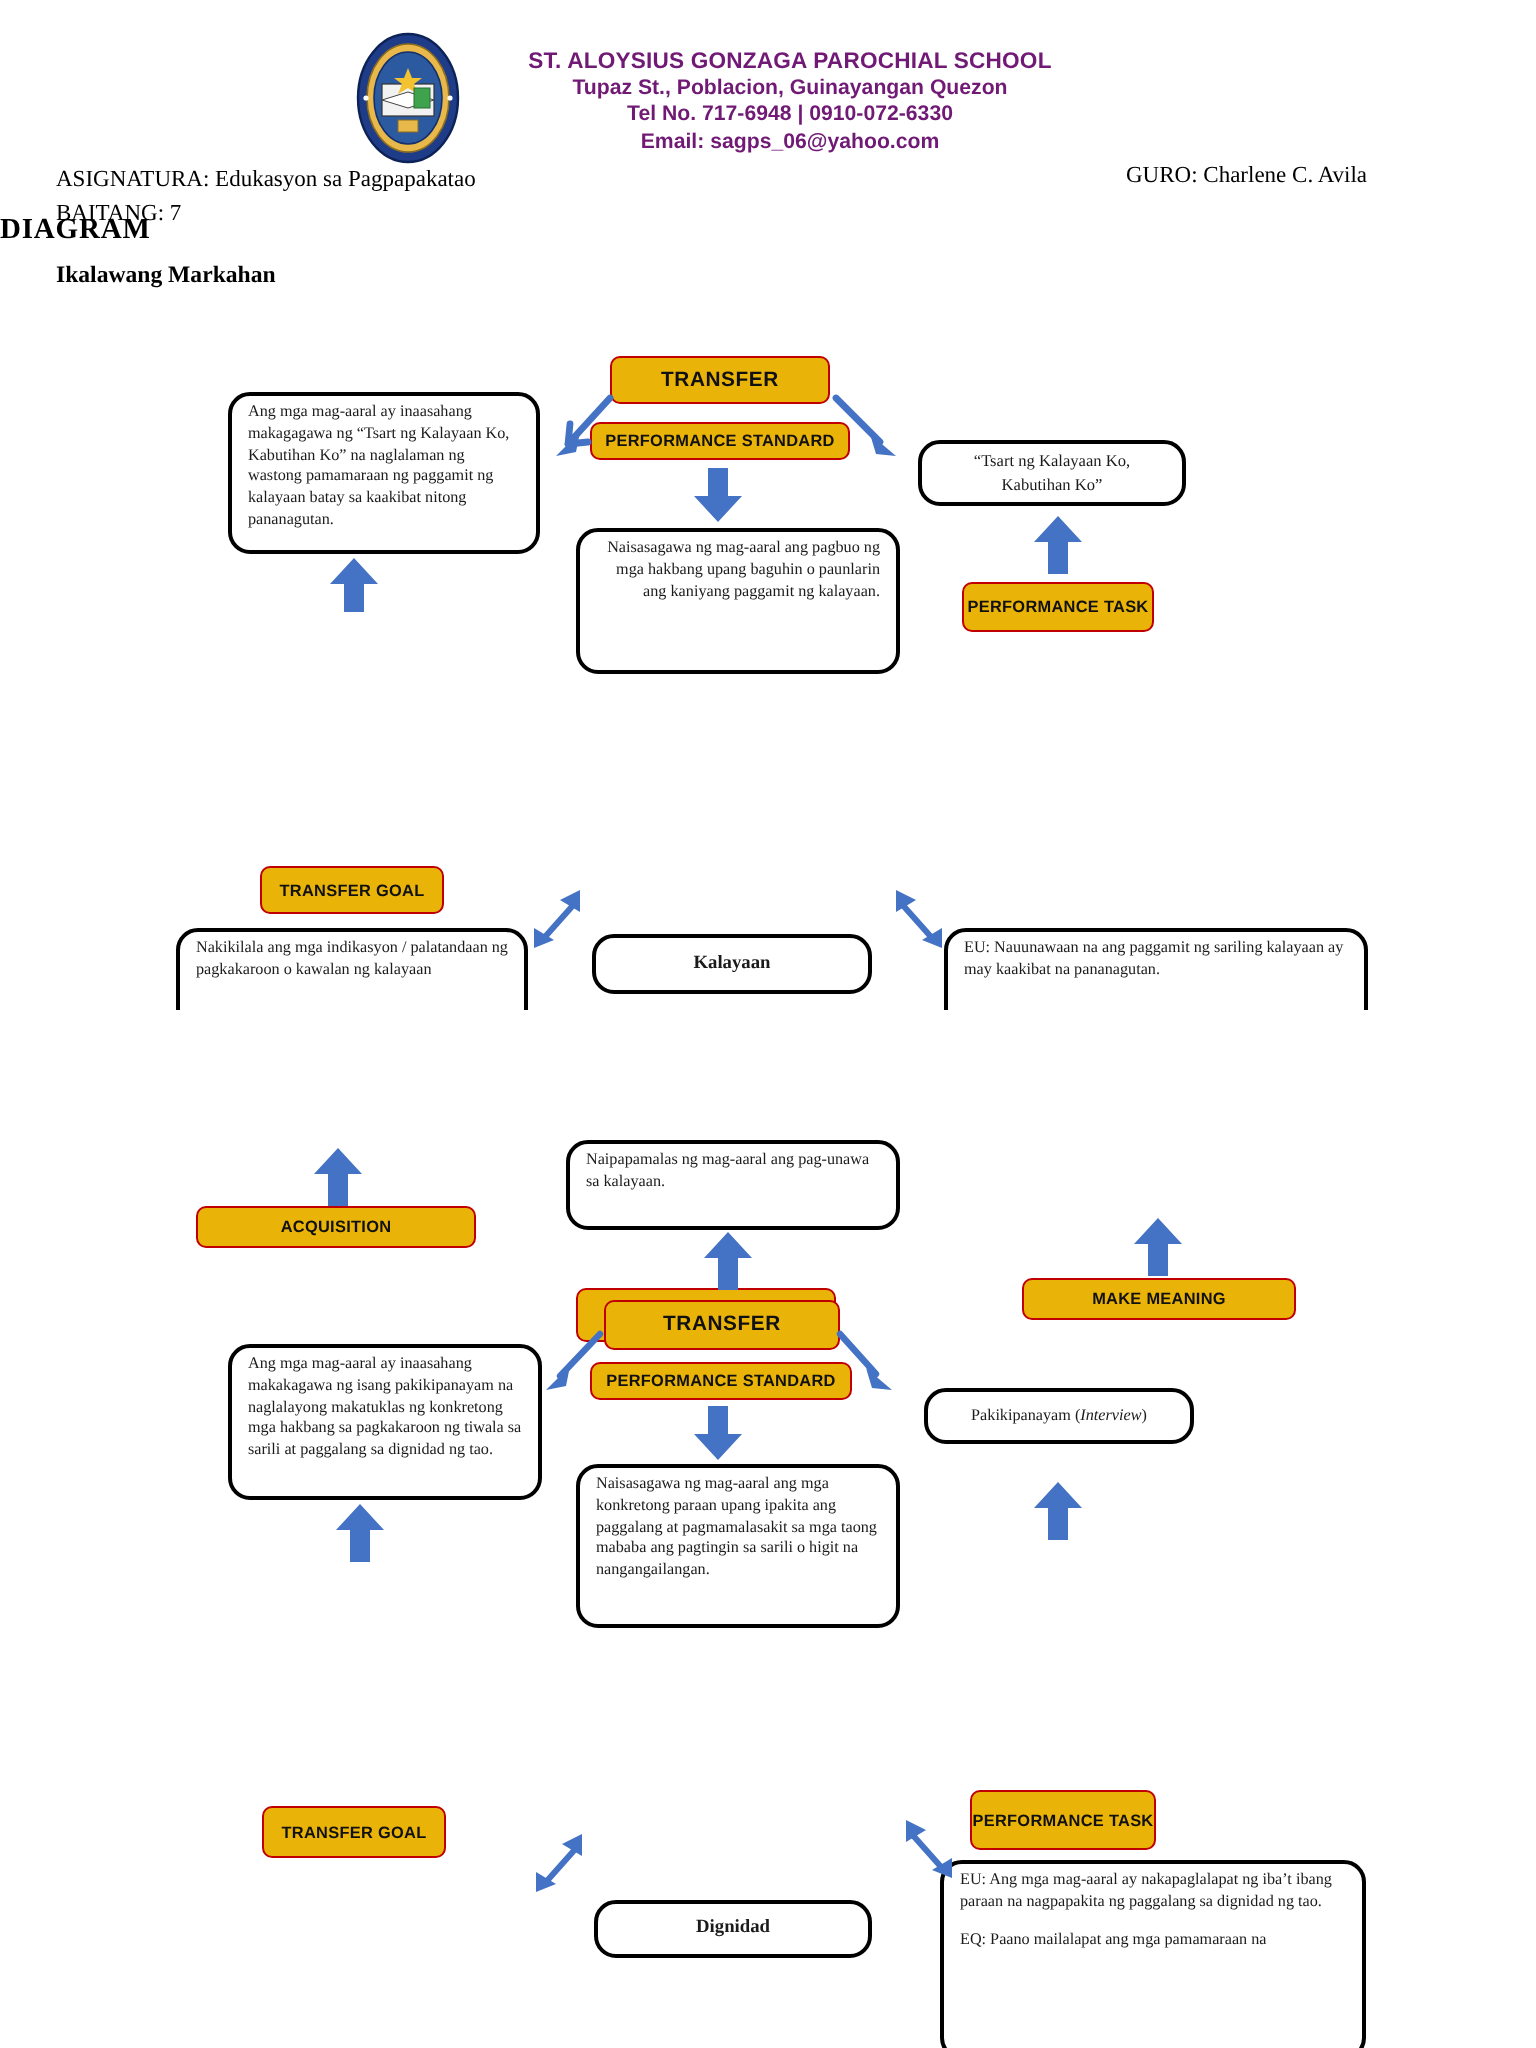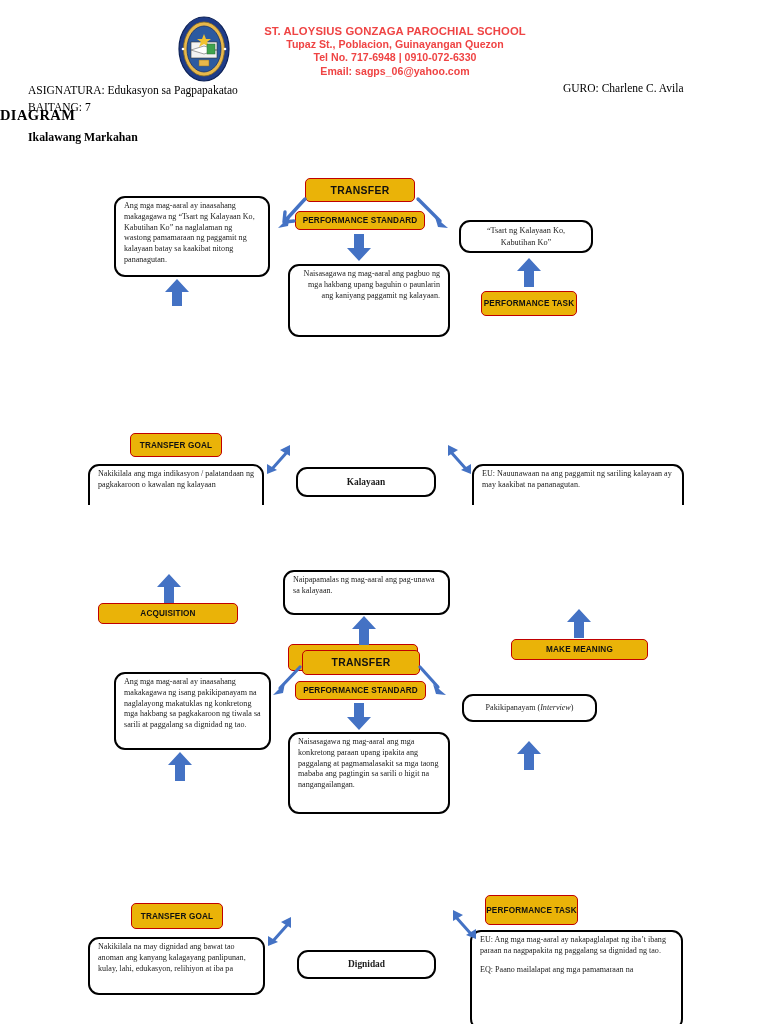--- a/index.html
+++ b/index.html
@@ -5,21 +5,21 @@
   html,body{margin:0;padding:0;}
   body{
     width:768px;height:1024px;background:#ffffff;position:relative;
     font-family:"Liberation Serif", serif;color:#000;overflow:hidden;
   }
   .page{position:relative;width:768px;height:1024px;}
 
   
   .logo{position:absolute;left:177px;top:16px;width:54px;height:66px;}
   .school-block{position:absolute;left:245px;top:24px;width:300px;text-align:center;
-    font-family:"Liberation Sans", sans-serif;font-weight:bold;line-height:1.25;color:#ef4444;}
+    font-family:"Liberation Sans", sans-serif;font-weight:bold;line-height:1.25;color:#701a75;}
   .school-name{font-size:11.3px;letter-spacing:.1px;}
   .school-addr{font-size:10.6px;}
   .school-tel{font-size:10.6px;}
   .school-mail{font-size:10.6px;}
 
   .meta-left{position:absolute;left:28px;top:82px;font-size:11.5px;line-height:1.45;}
   .meta-right{position:absolute;left:563px;top:82px;font-size:11.5px;}
   .doc-title{position:absolute;left:0;top:107px;width:768px;text-align:left;
     font-size:14.5px;font-weight:bold;letter-spacing:.4px;}
   .quarter{position:absolute;left:28px;top:130px;font-size:11.8px;font-weight:bold;}
@@ -208,21 +208,20 @@
   <div class="uarrow" style="left:516px;top:741px;">
     <svg width="26" height="30" viewBox="0 0 26 30">
       <path d="M8 29 H18 V13 H25 L13 0 L1 13 H8 Z" fill="#4472C4"></path>
     </svg>
   </div>
 
   <div class="gold" style="left:131px;top:903px;width:92px;height:26px;">TRANSFER GOAL</div>
 
   <div class="gold" style="left:485px;top:895px;width:93px;height:30px;">PERFORMANCE TASK</div>
 
-  <div class="tbox" style="left:88px;top:937px;width:177px;height:58px;">Nakikilala na may dignidad ang bawat tao anoman ang kanyang kalagayang panlipunan, kulay, lahi, edukasyon, relihiyon at iba pa</div>
 
   <div class="tbox center bold" style="left:297px;top:950px;width:139px;height:29px;">Dignidad</div>
 
   <div class="tbox" style="left:470px;top:930px;width:213px;height:100px;">
     <div>EU: Ang mga mag-aaral ay nakapaglalapat ng iba’t ibang paraan na nagpapakita ng paggalang sa dignidad ng tao.</div>
     <div style="height:8px"></div>
     <div>EQ: Paano mailalapat ang mga pamamaraan na</div>
   </div>
 
   <div class="diag" style="left:265px;top:915px;">

